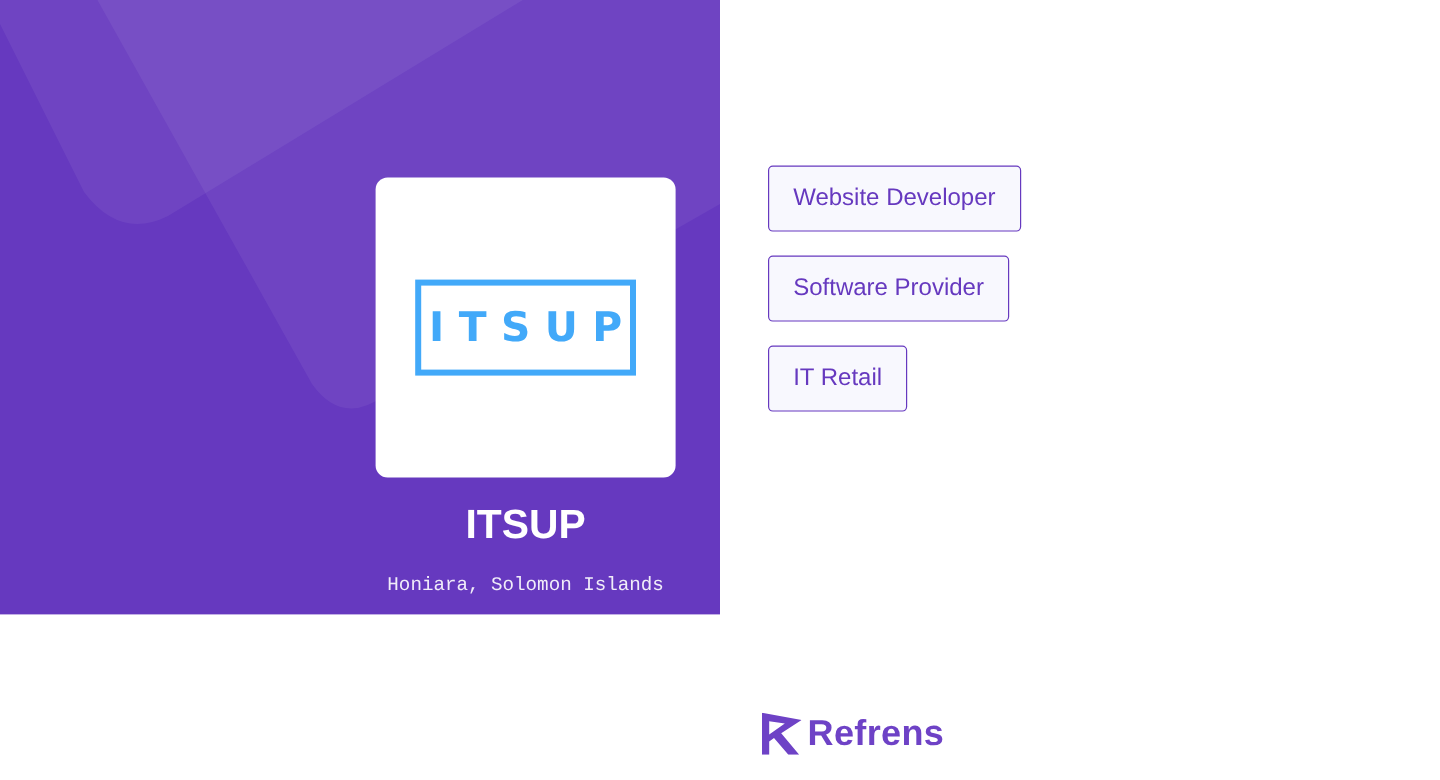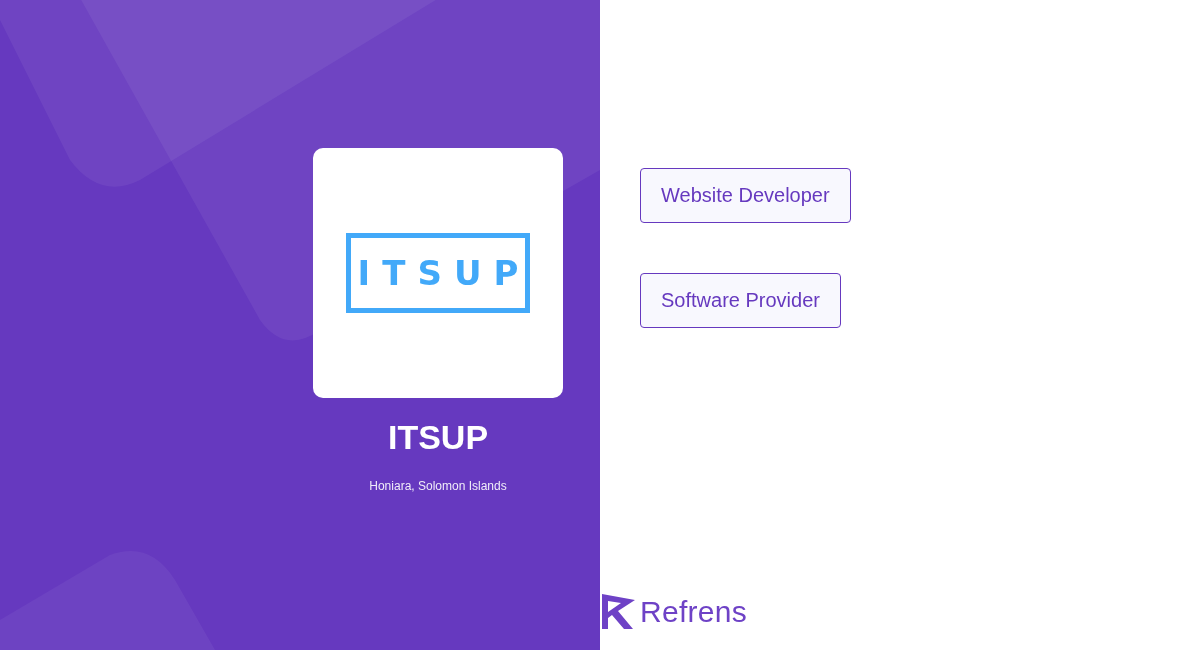--- a/index.html
+++ b/index.html
@@ -1,20 +1,20 @@
 <!DOCTYPE html>
 <html><head>
   <meta charset="utf-8">
   <style>
     * { margin: 0; padding: 0; box-sizing: border-box; }
     html, body { width: 1200px; height: 650px; overflow: hidden; background: #ffffff; }
     body { font-family: "Liberation Sans", sans-serif; position: relative; }
 
     .left-panel {
-      position: absolute; left: 0; top: 0; width: 600px; height: 650px;
+      position: absolute; left: 0; top: 0; width: 600px; height: 512px;
       background: #6639bf; overflow: hidden;
     }
     .bg-shapes { position: absolute; left: 0; top: 0; width: 600px; height: 650px; }
 
     .logo-card {
       position: absolute; left: 313px; top: 148px; width: 250px; height: 250px;
       background: #ffffff; border-radius: 10px;
       display: flex; align-items: center; justify-content: center;
     }
     .logo-box {
@@ -22,32 +22,32 @@
       display: flex; align-items: center; justify-content: center;
       color: #42a9f9; font-family: "DejaVu Sans", sans-serif; font-weight: bold;
       font-size: 34px; letter-spacing: 12px; padding-left: 12px;
     }
     .company-name {
       position: absolute; left: 313px; width: 250px; top: 418px;
       text-align: center; color: #ffffff; font-weight: bold; font-size: 34px;
     }
     .company-location {
       position: absolute; left: 288px; width: 300px; top: 479px;
-      text-align: center; color: #f0ecf9; font-size: 12px;
+      text-align: center; color: #f0ecf9; font-size: 16px; font-family: Liberation Mono, monospace;
     }
 
     .right-panel { position: absolute; left: 600px; top: 0; width: 600px; height: 650px; background: #ffffff; }
     .tags { position: absolute; left: 40px; top: 138px; display: flex; flex-direction: column; align-items: flex-start; gap: 20px; }
     .tag {
       height: 55px; padding: 0 20px; border: 1px solid #6639bf; border-radius: 4px;
       background: #f8f8fe; color: #6639bf; font-size: 20px;
-      display: flex; align-items: center; cursor: pointer; margin-top: 30px;
+      display: flex; align-items: center; cursor: pointer;
     }
 
-    .brand { position: absolute; left: 2px; top: 594px; display: flex; align-items: center; }
+    .brand { position: absolute; left: 35px; top: 594px; display: flex; align-items: center; font-weight: bold; }
     .brand-mark { width: 33px; height: 35px; }
     .brand-text { color: #6e42c6; font-size: 30px; margin-left: 5px; letter-spacing: 0.3px; line-height: 35px; }
   </style>
 </head>
 <body>
 
 <div class="left-panel">
   <svg class="bg-shapes" viewBox="0 0 600 650">
     <path d="M0 20 L70 160 Q100 200 140 180 L600 -100 L600 -200 L0 -200 Z" fill="#ffffff" fill-opacity="0.06"></path>
     <path d="M70 -20 L260 320 Q285 355 320 330 L600 170 L600 -20 Z" fill="#ffffff" fill-opacity="0.06"></path>
@@ -58,20 +58,21 @@
     <div class="logo-box">ITSUP</div>
   </div>
   <div class="company-name">ITSUP</div>
   <div class="company-location">Honiara, Solomon Islands</div>
 </div>
 
 <div class="right-panel">
   <div class="tags">
     <div class="tag">Website Developer</div>
     <div class="tag">Software Provider</div>
+    <div class="tag">IT Retail</div>
   </div>
 
   <div class="brand">
     <svg class="brand-mark" viewBox="0 0 33 35">
       <path d="M0 0 L33 6 L16 17 L31 35 L22 35 L10 21 L6 24 L6 35 L0 35 Z M6 7 L6 18 L19 9 Z" fill="#6e42c6" fill-rule="evenodd"></path>
     </svg>
     <span class="brand-text">Refrens</span>
   </div>
 </div>
 

